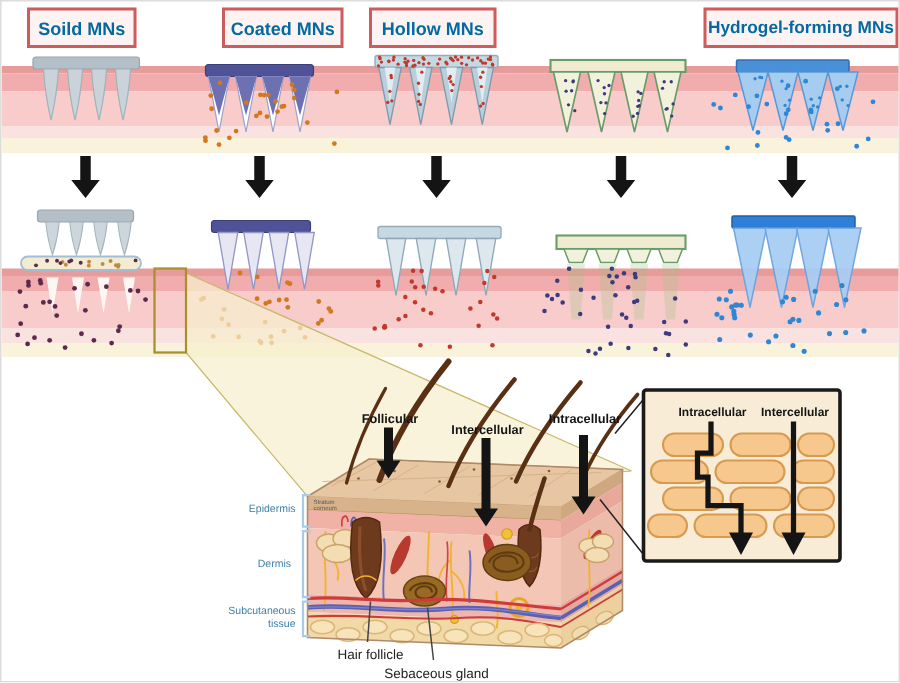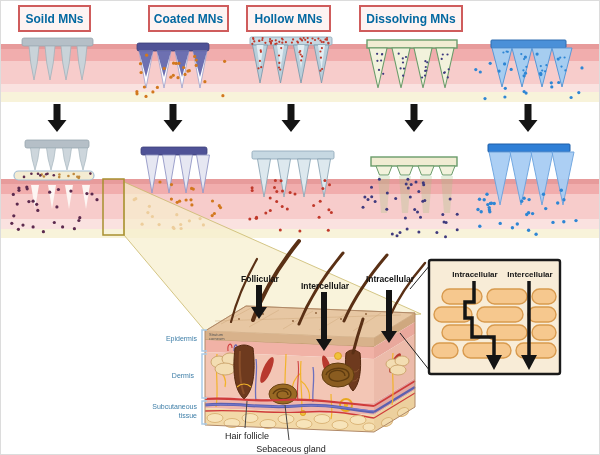--- a/index.html
+++ b/index.html
@@ -672,14 +672,14 @@
   <text class="layer-label" x="196" y="408" text-anchor="end">Subcutaneous</text>
   <text class="layer-label" x="196" y="417" text-anchor="end">tissue</text>
 
   <text class="struct-label" x="246" y="438" text-anchor="middle">Hair follicle</text>
   <text class="struct-label" x="290" y="451" text-anchor="middle">Sebaceous gland</text>
 </svg>
 
   <div class="mn-label" style="left:17px;width:73px;">Soild MNs</div>
   <div class="mn-label" style="left:132px;width:81px;margin-left:15px;">Coated MNs</div>
   <div class="mn-label" style="left:245px;width:85px;">Hollow MNs</div>
-  <div class="mn-label" style="left:358px;width:104px;">Dissolving MNs</div>
+  <div class="mn-label" style="left:468px;width:130px;font-size:11.5px;">Hydrogel-forming MNs</div>
 </div>
 
 </body></html>

